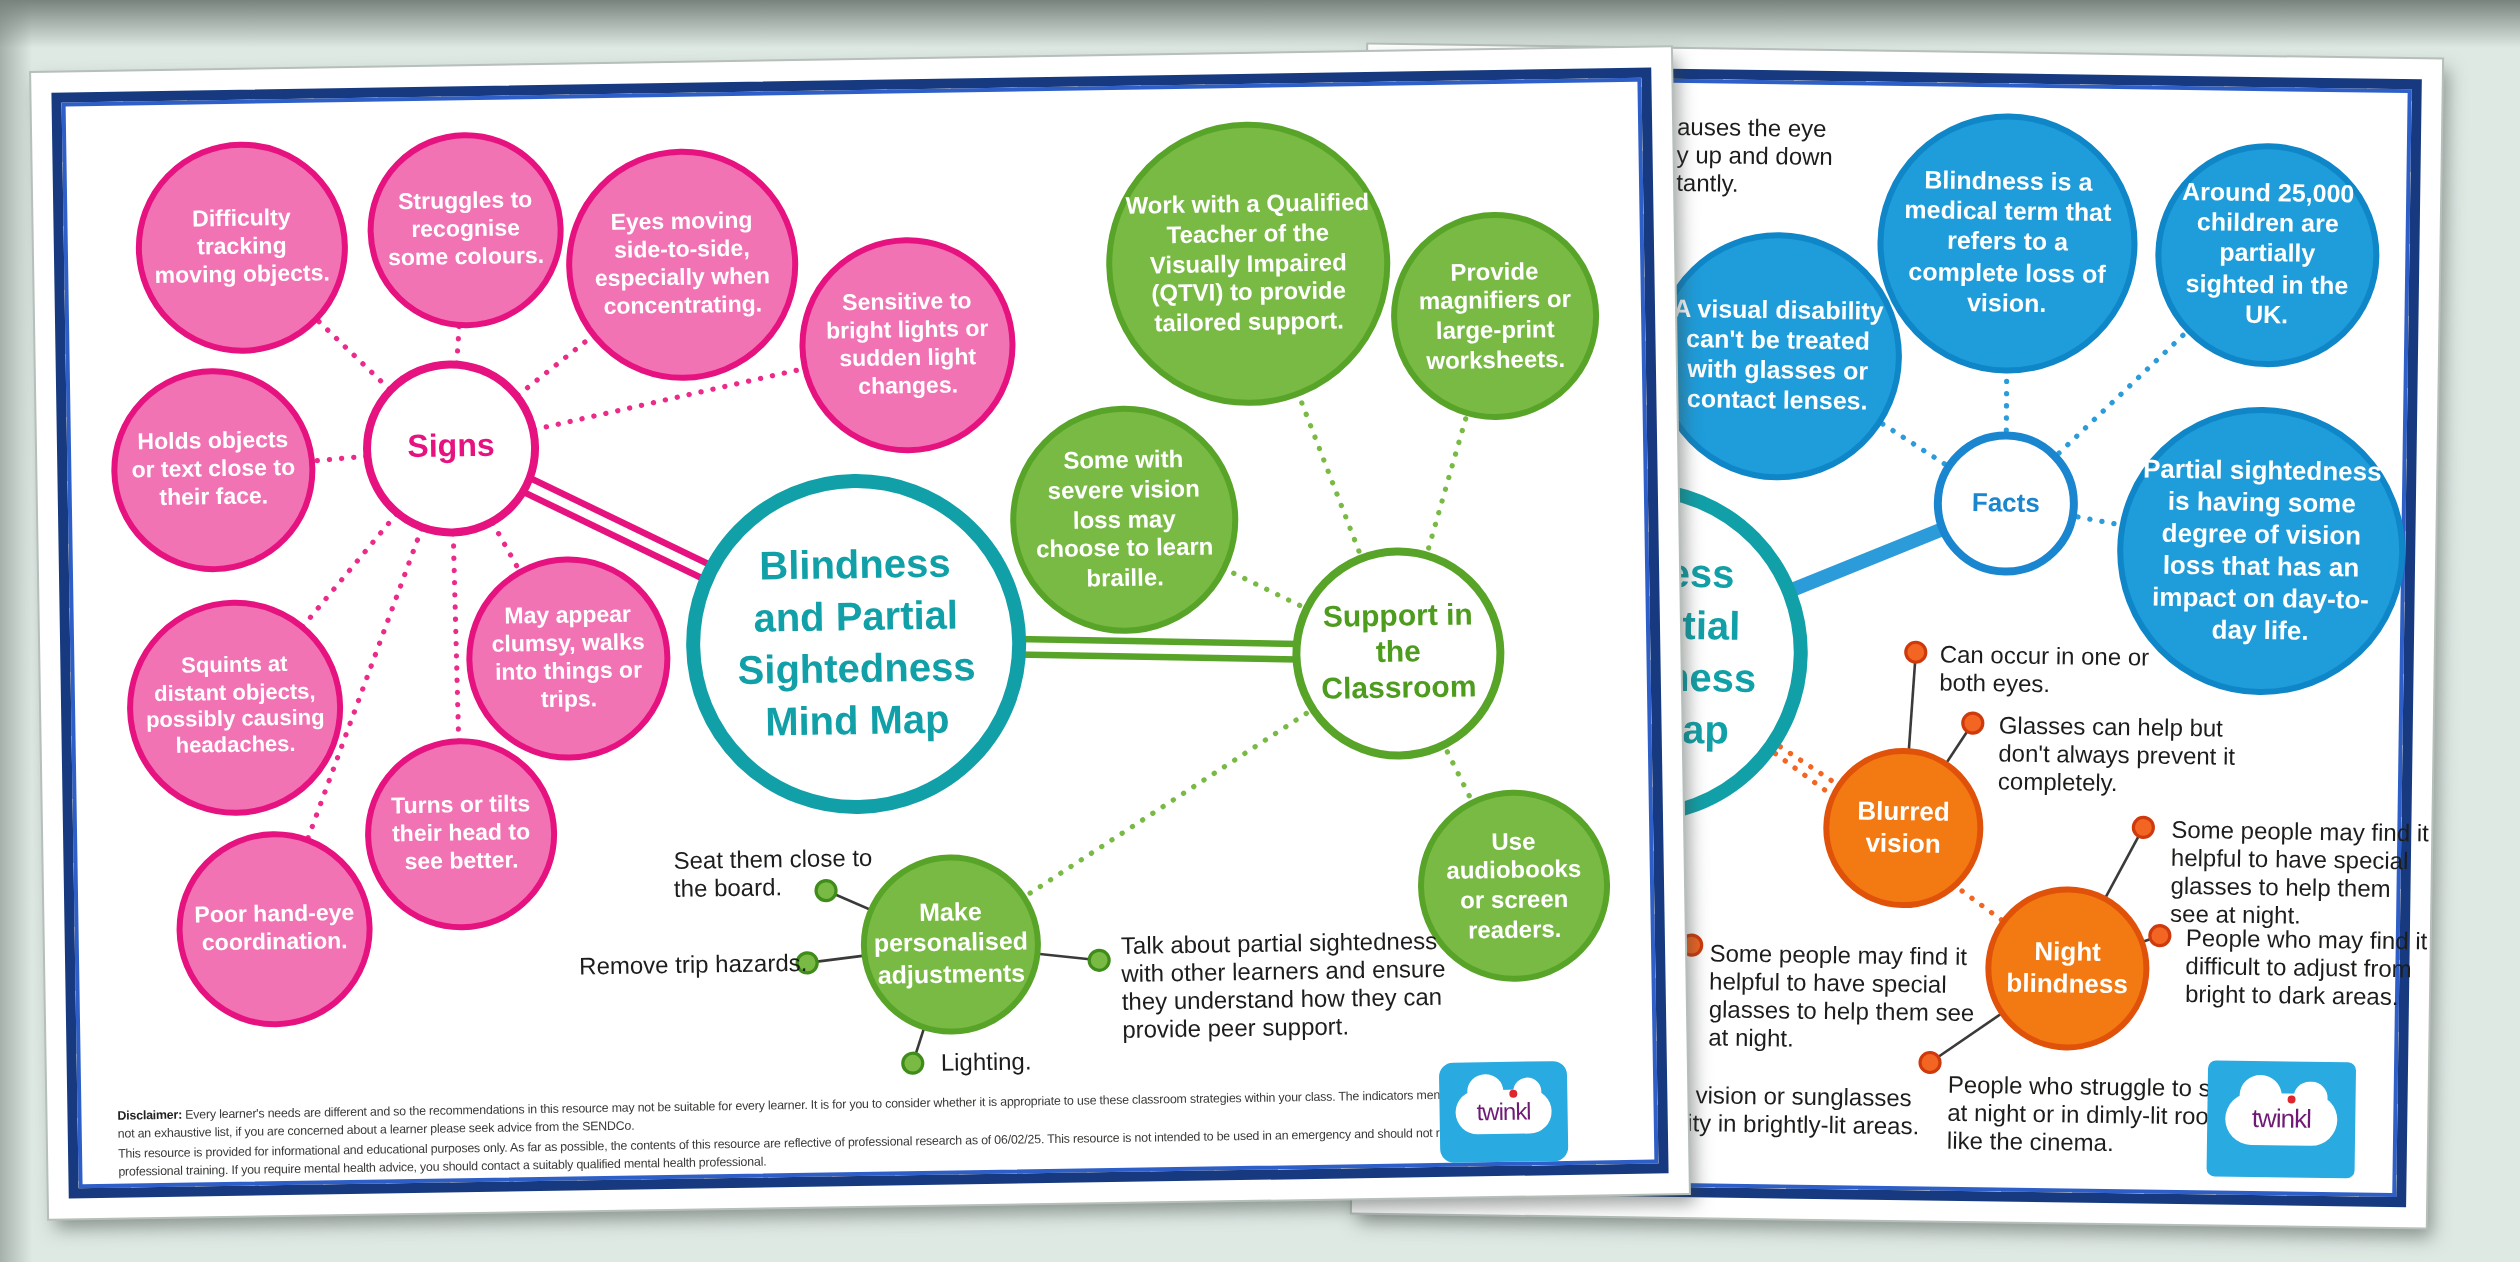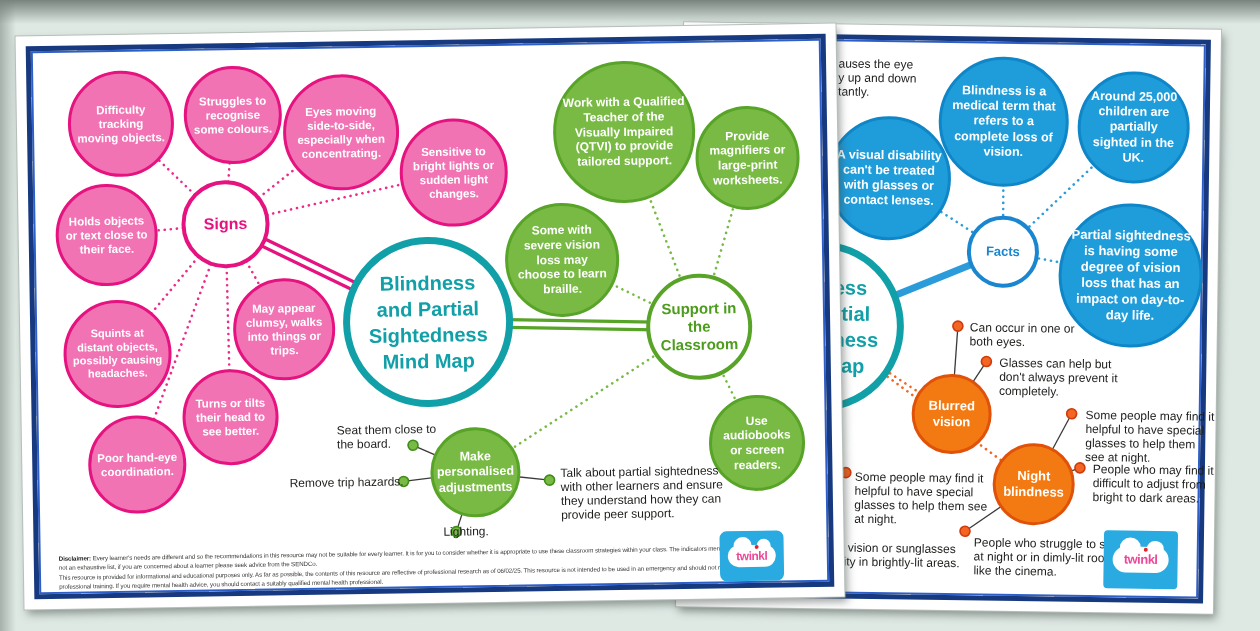--- a/index.html
+++ b/index.html
@@ -29,21 +29,21 @@
   .hub.tealhub{border:7px solid #12a0a8;color:#12a0a8;font-size:20px;line-height:1.3;}
   .tealhub .inner{width:124px;}
   .note{position:absolute;color:#1d1d1b;font-size:12px;line-height:1.18;}
   .prelines{white-space:pre-line;}
   .disclaimer{position:absolute;color:#3a3a38;font-size:6.2px;line-height:1.5;letter-spacing:-0.1px;white-space:nowrap;}
   .disclaimer b{color:#222;}
   .twinkl{position:absolute;background:#29aae1;border-radius:7px;display:flex;align-items:center;justify-content:center;}
   .cloud{position:relative;background:#fff;width:76%;height:44%;border-radius:14px;display:flex;align-items:center;justify-content:center;}
   .cloud::before{content:"";position:absolute;left:12%;top:-38%;width:38%;height:80%;background:#fff;border-radius:50%;}
   .cloud::after{content:"";position:absolute;right:10%;top:-26%;width:30%;height:66%;background:#fff;border-radius:50%;}
-  .cloud .t{position:relative;z-index:2;color:#ec4899;font-weight:bold;font-size:13px;letter-spacing:-0.5px;}
+  .cloud .t{position:relative;z-index:2;color:#701a75;font-weight:normal;font-size:13px;letter-spacing:-0.5px;}
   .cloud .dot{position:absolute;z-index:3;width:4px;height:4px;border-radius:50%;background:#e0262c;left:56%;top:2%;}
 </style>
 </head>
 <body>
 
 <div class="page" style="left:680px;top:26px;width:537px;height:584px;transform:rotate(0.8deg);">
   <div class="frame"></div>
 
   <svg class="lines" width="537" height="584" viewBox="0 0 537 584">
 
@@ -181,21 +181,21 @@
   <div class="bubble green" style="left:678px;top:81px;width:104px;height:104px;">Provide magnifiers or large-print worksheets.</div>
   <div class="bubble green" style="left:486px;top:175px;width:114px;height:114px;">Some with severe vision loss may choose to learn braille.</div>
   <div class="bubble green" style="left:687px;top:370px;width:96px;height:96px;">Use audiobooks or screen readers.</div>
 
   <div class="bubble hub greenhub" style="left:626px;top:248px;width:106px;height:106px;">Support in the Classroom</div>
 
   <div class="bubble green" style="left:408px;top:398px;width:90px;height:90px;font-size:12.5px;">Make personalised adjustments</div>
 
   <div class="note" style="left:315px;top:392px;width:100px;">Seat them close to the board.</div>
   <div class="note" style="left:267px;top:444px;width:130px;white-space:nowrap;">Remove trip hazards.</div>
-  <div class="note" style="left:420px;top:495px;white-space:nowrap;">Lighting.</div>
+  <div class="note" style="left:447px;top:495px;white-space:nowrap;">Lighting.</div>
   <div class="note" style="left:538px;top:438px;width:172px;">Talk about partial sightedness with other learners and ensure they understand how they can provide peer support.</div>
 
   <div class="disclaimer" style="left:35px;top:518px;width:665px;">
     <div><b>Disclaimer:</b><span> Every learner's needs are different and so the recommendations in this resource may not be suitable for every learner. It is for you to consider whether it is appropriate to use these classroom strategies within your class. The indicators mentioned are</span></div>
     <div>not an exhaustive list, if you are concerned about a learner please seek advice from the SENDCo.</div>
     <div>This resource is provided for informational and educational purposes only. As far as possible, the contents of this resource are reflective of professional research as of 06/02/25. This resource is not intended to be used in an emergency and should not replace</div>
     <div>professional training. If you require mental health advice, you should contact a suitably qualified mental health professional.</div>
   </div>
 
   <div class="twinkl" style="left:696px;top:506px;width:64px;height:50px;">

